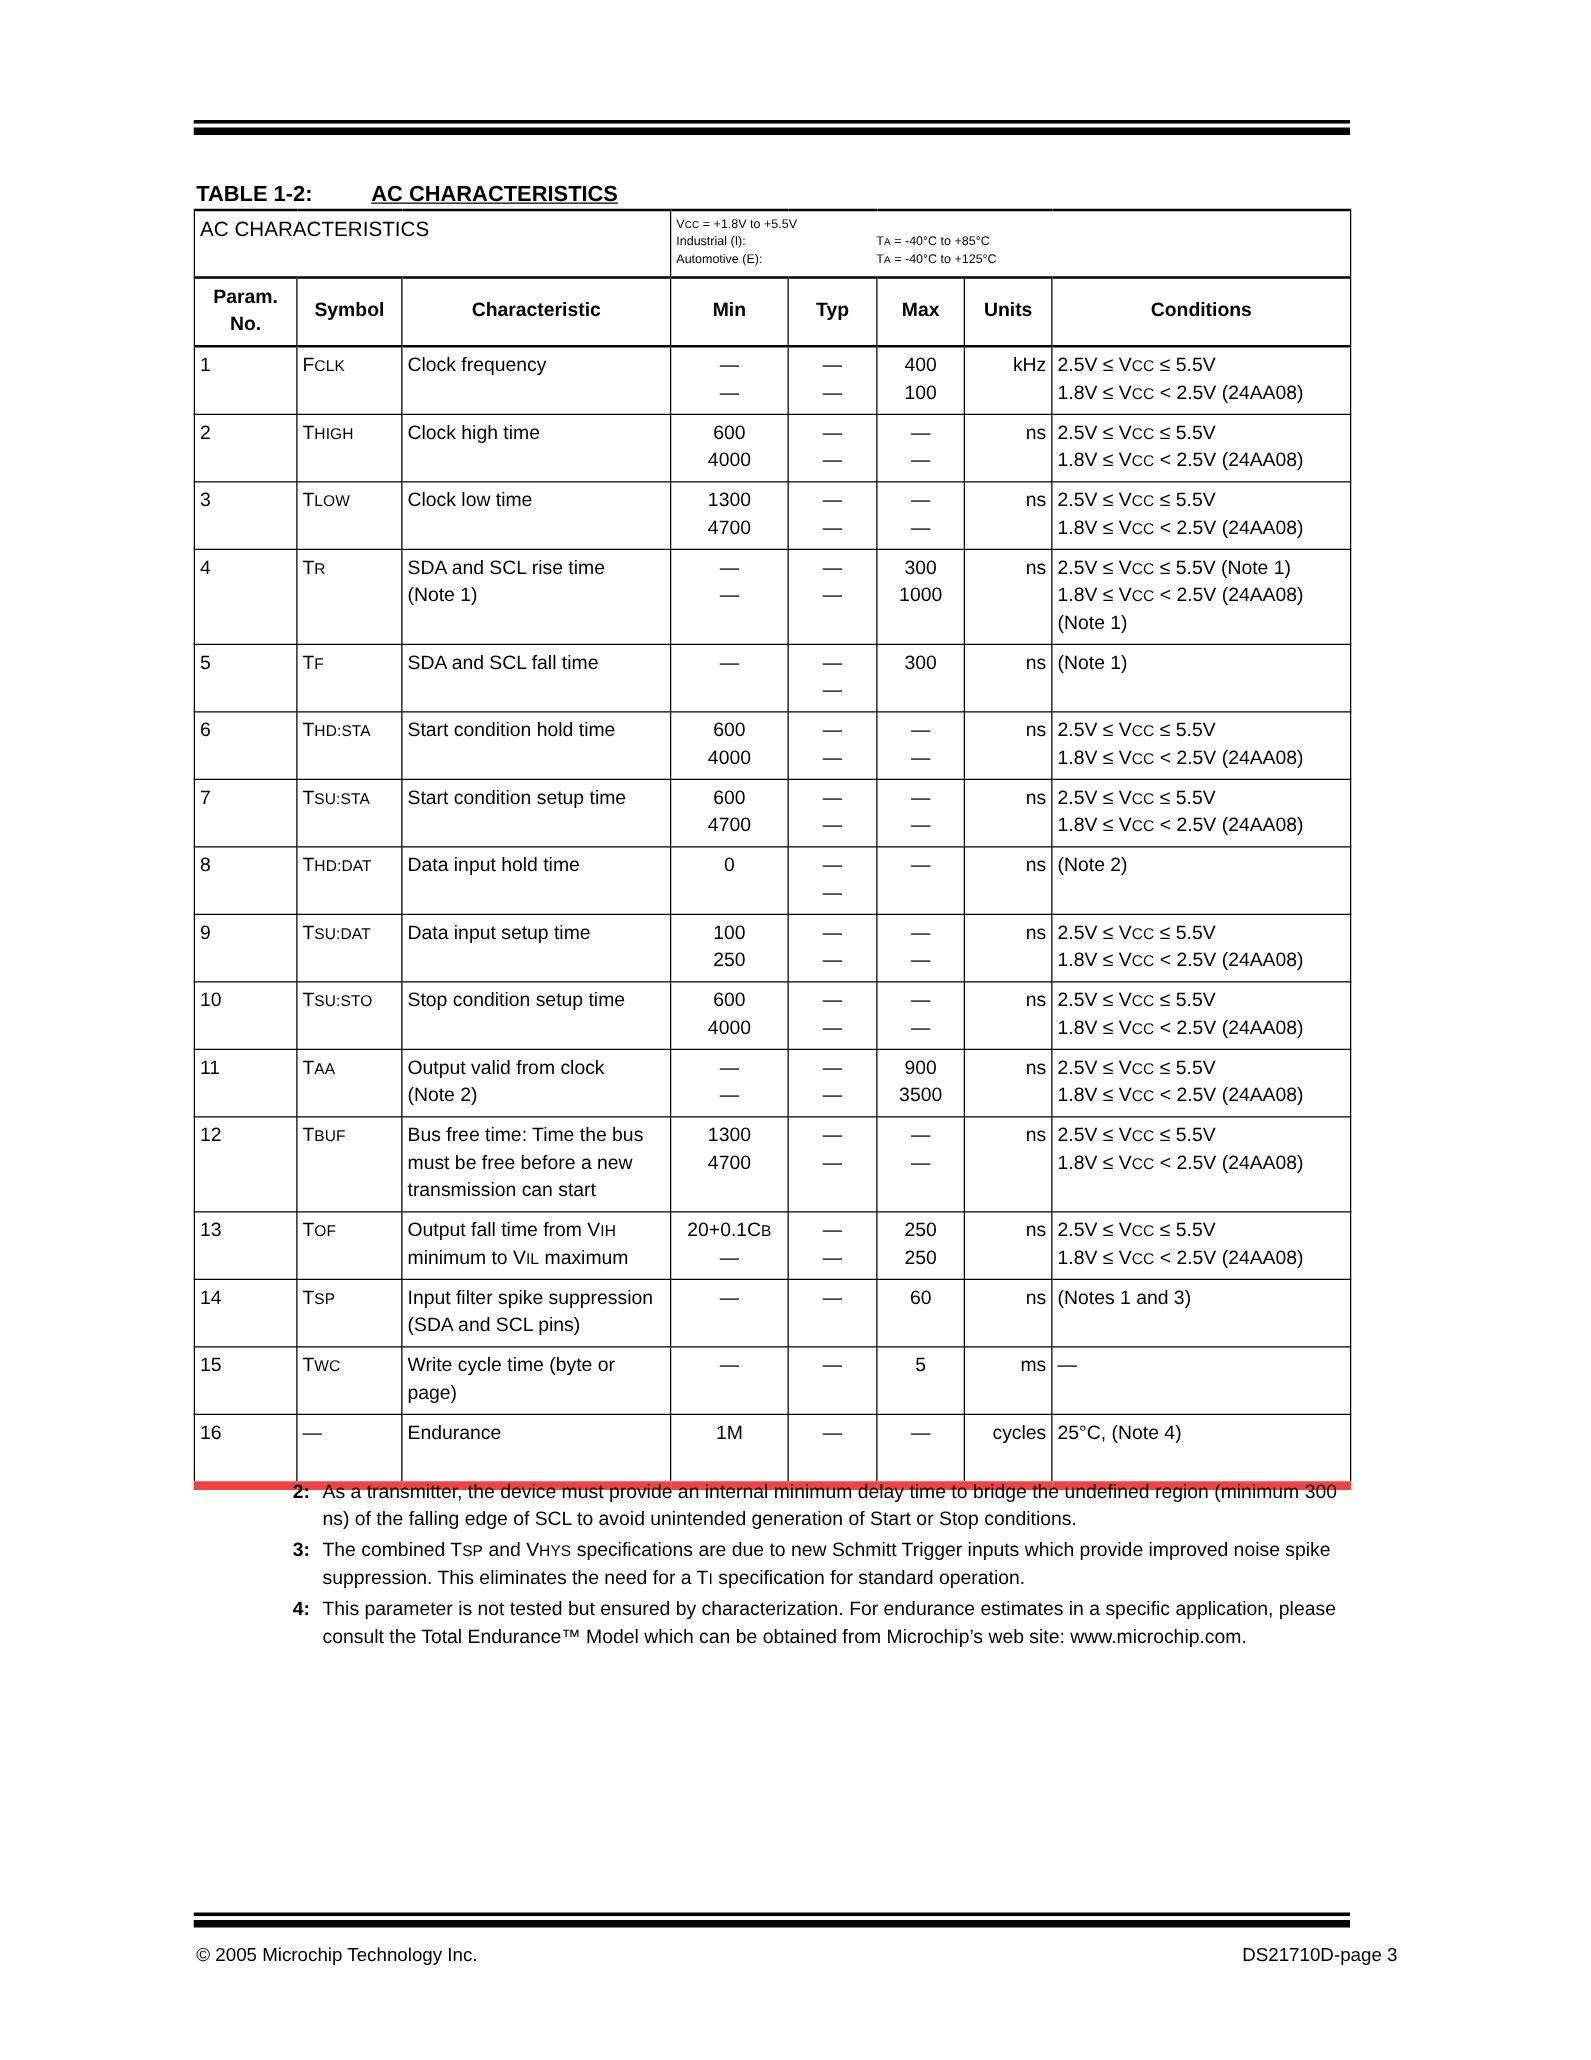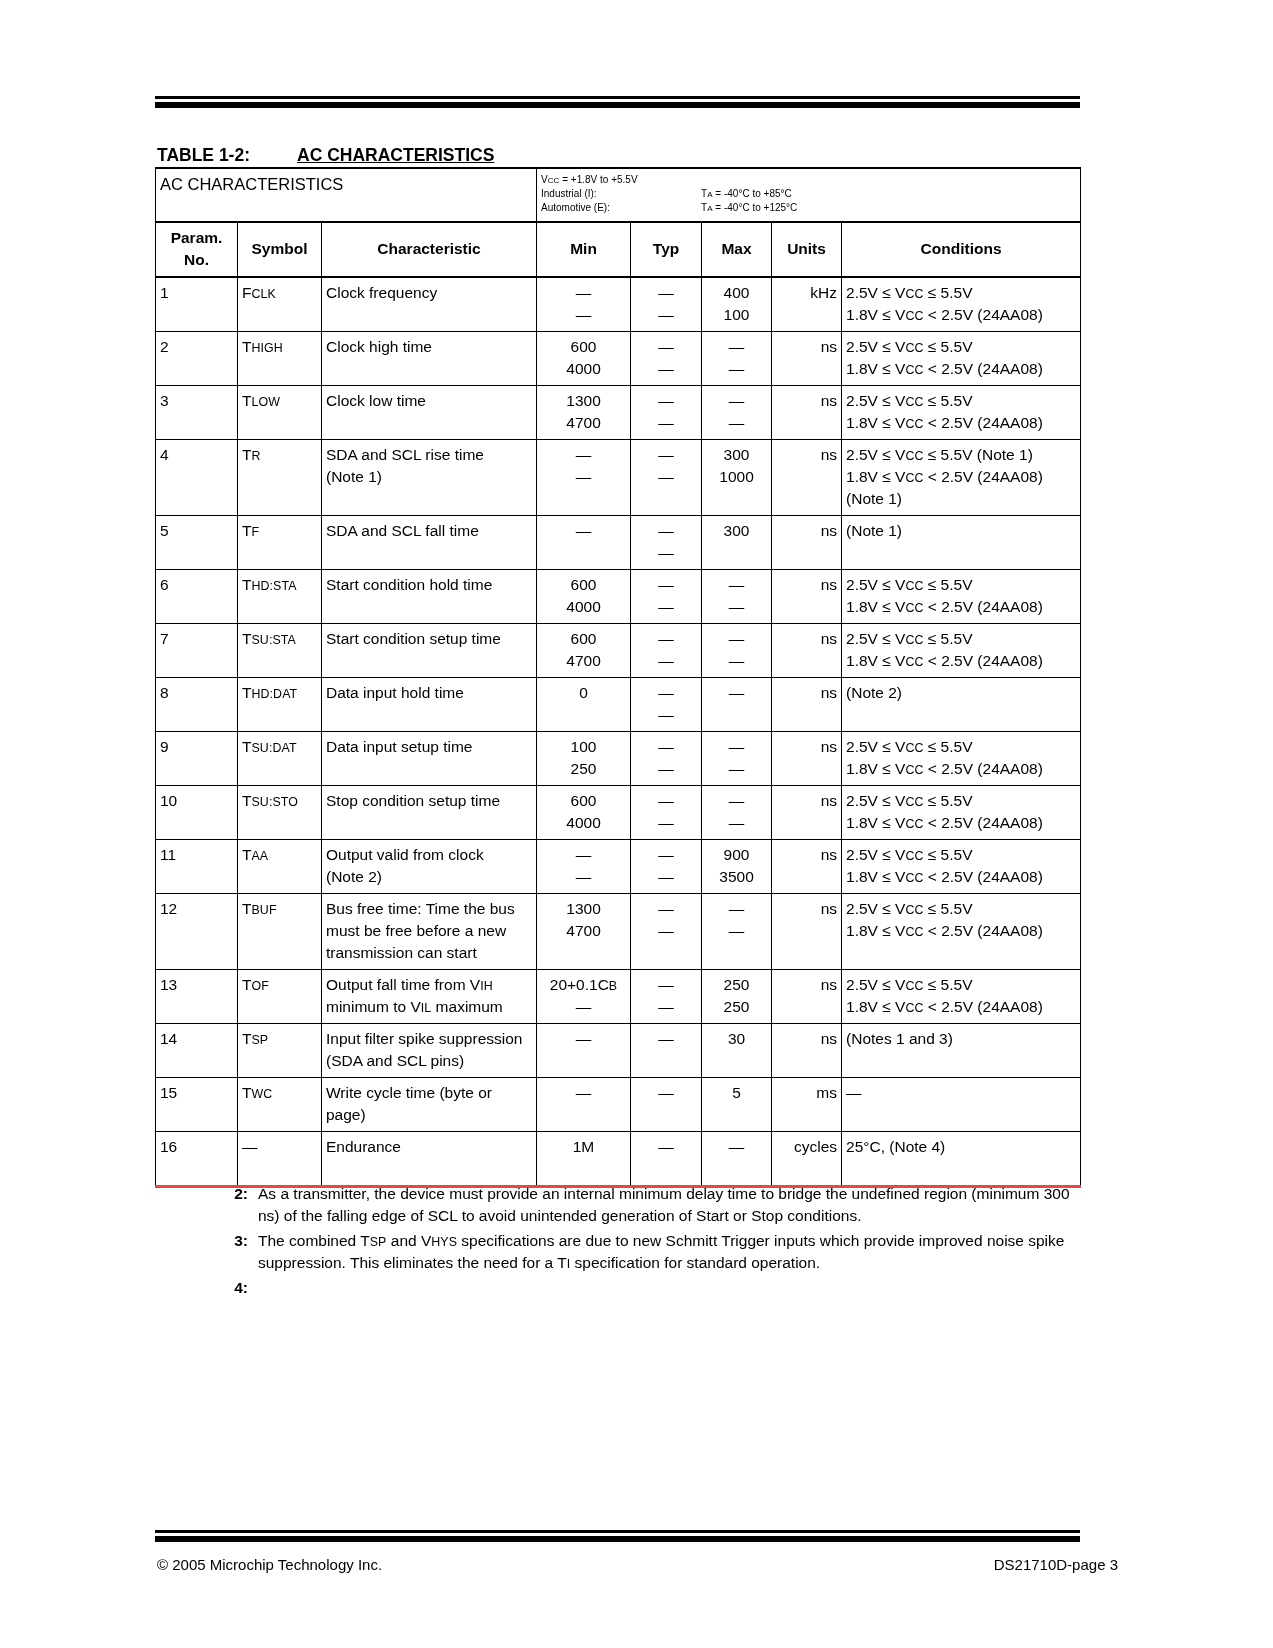--- a/index.html
+++ b/index.html
@@ -65,21 +65,21 @@
     font-size: 15.5px;
   }
   .ac-table td, .ac-table th {
     border: 1px solid #000;
     padding: 0;
     vertical-align: top;
     font-weight: normal;
     text-align: left;
   }
   .ac-table .outer-top    { border-top: 2px solid #000; }
-  .ac-table .outer-bottom { border-bottom: 3px solid #ef4444; }
+  .ac-table .outer-bottom { border-bottom: 7px solid #ef4444; }
 
   
   .band-left {
     padding: 6px 8px 6px 10px;
     font-weight: bold;
     font-size: 16.5px;
     vertical-align: middle;
   }
   .band-right {
     padding: 6px 8px 7px 8px;
@@ -583,21 +583,21 @@
             </div>
           </td>
           <td class="c-typ">
             <div class="num-stack">
               <div>—</div>
               <div>&nbsp;</div>
             </div>
           </td>
           <td class="c-max">
             <div class="num-stack">
-              <div>30</div>
+              <div>60</div>
               <div>&nbsp;</div>
             </div>
           </td>
           <td class="c-units">ns</td>
           <td class="c-cond">
             <div class="cond-line"><b>(Notes 1 and 3)</b></div>
           </td>
         </tr>
         <tr>
           <td class="c-no">15</td>
@@ -661,20 +661,21 @@
         <div class="note-row">
           <div class="note-tag rest">2:</div>
           <div class="note-body">As a transmitter, the device must provide an internal minimum delay time to bridge the undefined region (minimum 300 ns) of the falling edge of SCL to avoid unintended generation of Start or Stop conditions.</div>
         </div>
         <div class="note-row">
           <div class="note-tag rest">3:</div>
           <div class="note-body">The combined T<span class="sc">SP</span> and V<span class="sc">HYS</span> specifications are due to new Schmitt Trigger inputs which provide improved noise spike suppression. This eliminates the need for a T<span class="sc">I</span> specification for standard operation.</div>
         </div>
         <div class="note-row">
           <div class="note-tag rest">4:</div>
+          <div class="note-body">This parameter is not tested but ensured by characterization. For endurance estimates in a specific application, please consult the Total Endurance™ Model which can be obtained from Microchip’s web site: www.microchip.com.</div>
         </div>
       </div>
   </div>
 
   <div class="rule-bottom">
     <div class="thin"></div>
       <div class="gap"></div>
       <div class="thick"></div>
   </div>
 

